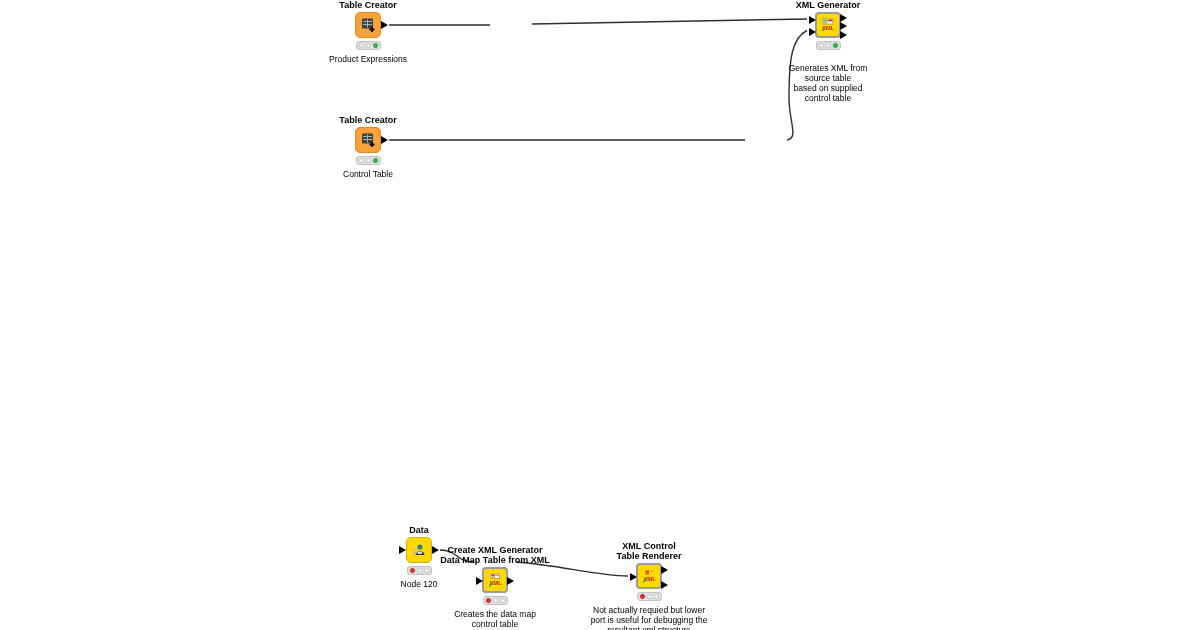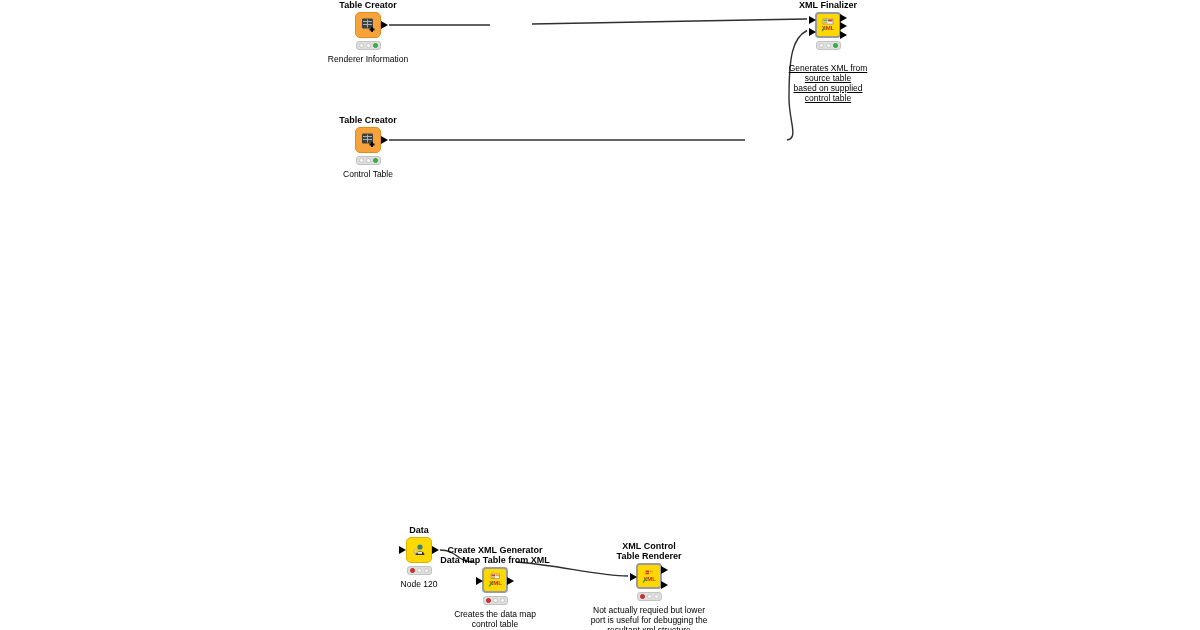--- a/index.html
+++ b/index.html
@@ -45,21 +45,21 @@
     background:#FBFBFB;border:1px solid #C6C6C6;box-sizing:border-box;
     display:block;
   }
   .status.status-green .dot:nth-child(3){background:#3CB44B;border-color:#2E9E3C;}
   .status.status-red  .dot:nth-child(1){background:#E03030;border-color:#C02020;}
 
   .node-annotation{
     margin-top:4px;font-size:8.5px;color:#000;text-align:center;
     line-height:10px;white-space:pre-line;
   }
-  .node-annotation.ann-gap{margin-top:13px;text-decoration:underline;}
+  .node-annotation.ann-gap{margin-top:13px;}
 
   .icon{display:flex;align-items:center;justify-content:center;}
 </style>
 </head>
 <body>
 
 <div id="canvas">
 
   <svg id="wires" width="1200" height="630">
     <path d="M 389 25 L 490 25"></path>
@@ -82,26 +82,26 @@
           <path d="M13 11 v5 M10.5 13.5 h5" stroke="#000" stroke-width="1.8"></path>
         </svg>
       </span>
       <span class="port out" style="top:8px"></span>
     </div>
     <div class="status status-green">
         <i class="dot"></i>
         <i class="dot"></i>
         <i class="dot"></i>
       </div>
-    <div class="node-annotation">Renderer Information</div>
+    <div class="node-annotation">Product Expressions</div>
   </div>
 
 
   <div class="node" style="left:753px;top:0px">
-    <div class="node-title">XML Finalizer</div>
+    <div class="node-title">XML Generator</div>
     <div class="node-body body-xml">
       <span class="icon">
         <svg width="16" height="16" viewBox="0 0 16 16">
           <rect x="3" y="2" width="10" height="5" fill="#FFF" stroke="#888" stroke-width="0.7"></rect>
           <rect x="3.5" y="2.5" width="4" height="2" fill="#59B24A"></rect>
           <rect x="8" y="2.5" width="4.5" height="2" fill="#D43A2F"></rect>
           <rect x="3.5" y="5" width="4" height="1.5" fill="#E8A33D"></rect>
           <text x="8" y="13" font-size="6" font-weight="bold" fill="#CC2A1E" text-anchor="middle" font-family="Liberation Sans, sans-serif">XML</text>
           <path d="M2 14 L5.5 10.5" stroke="#3FAE2A" stroke-width="1.3"></path>
         </svg>

